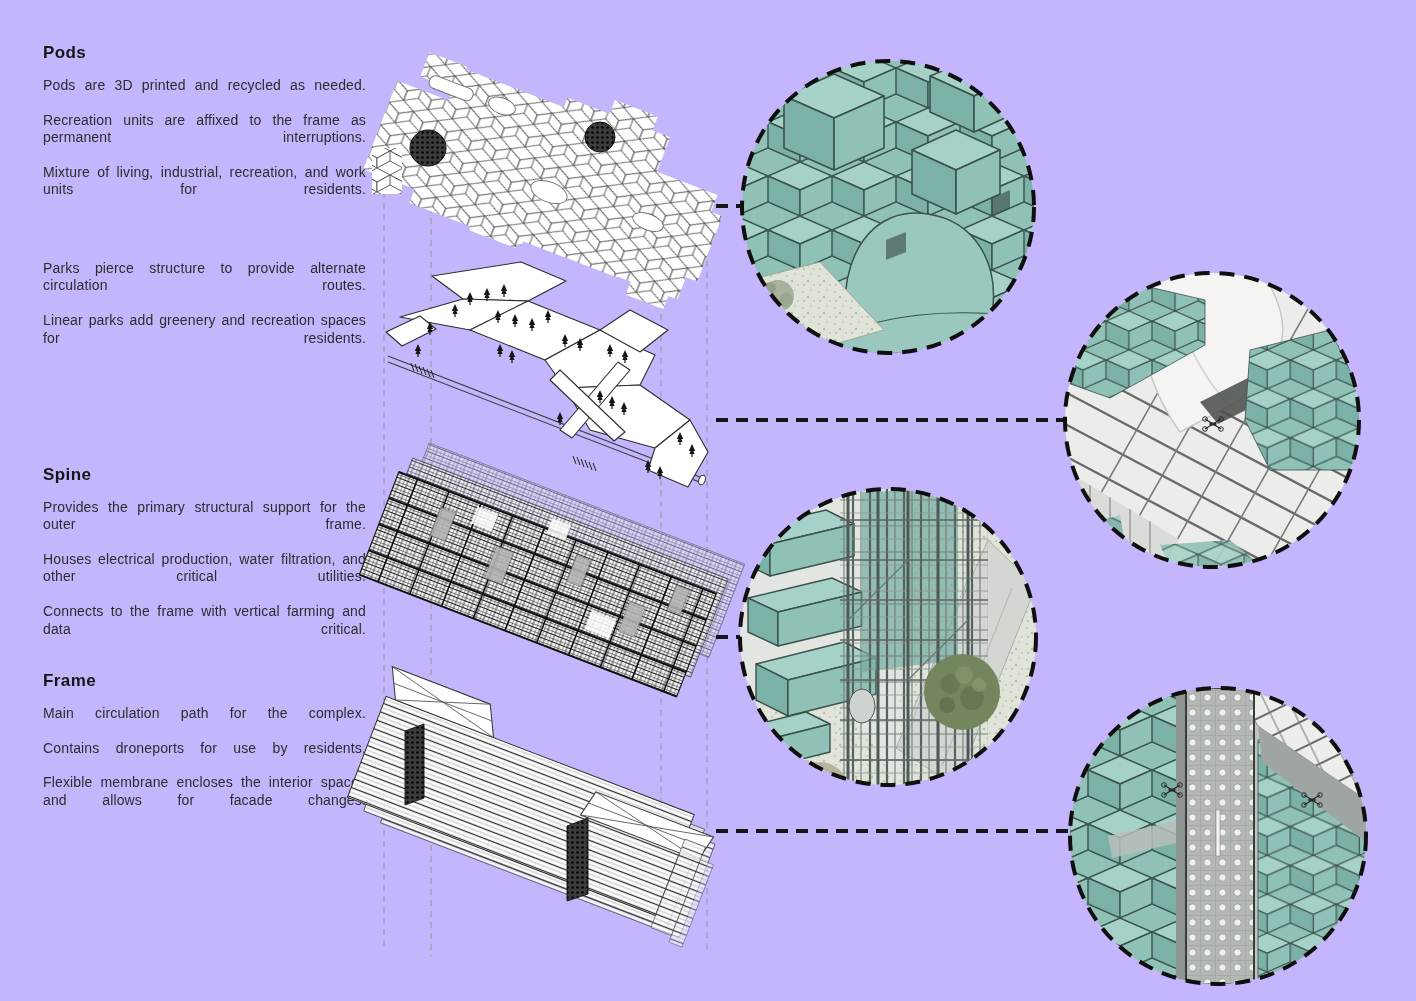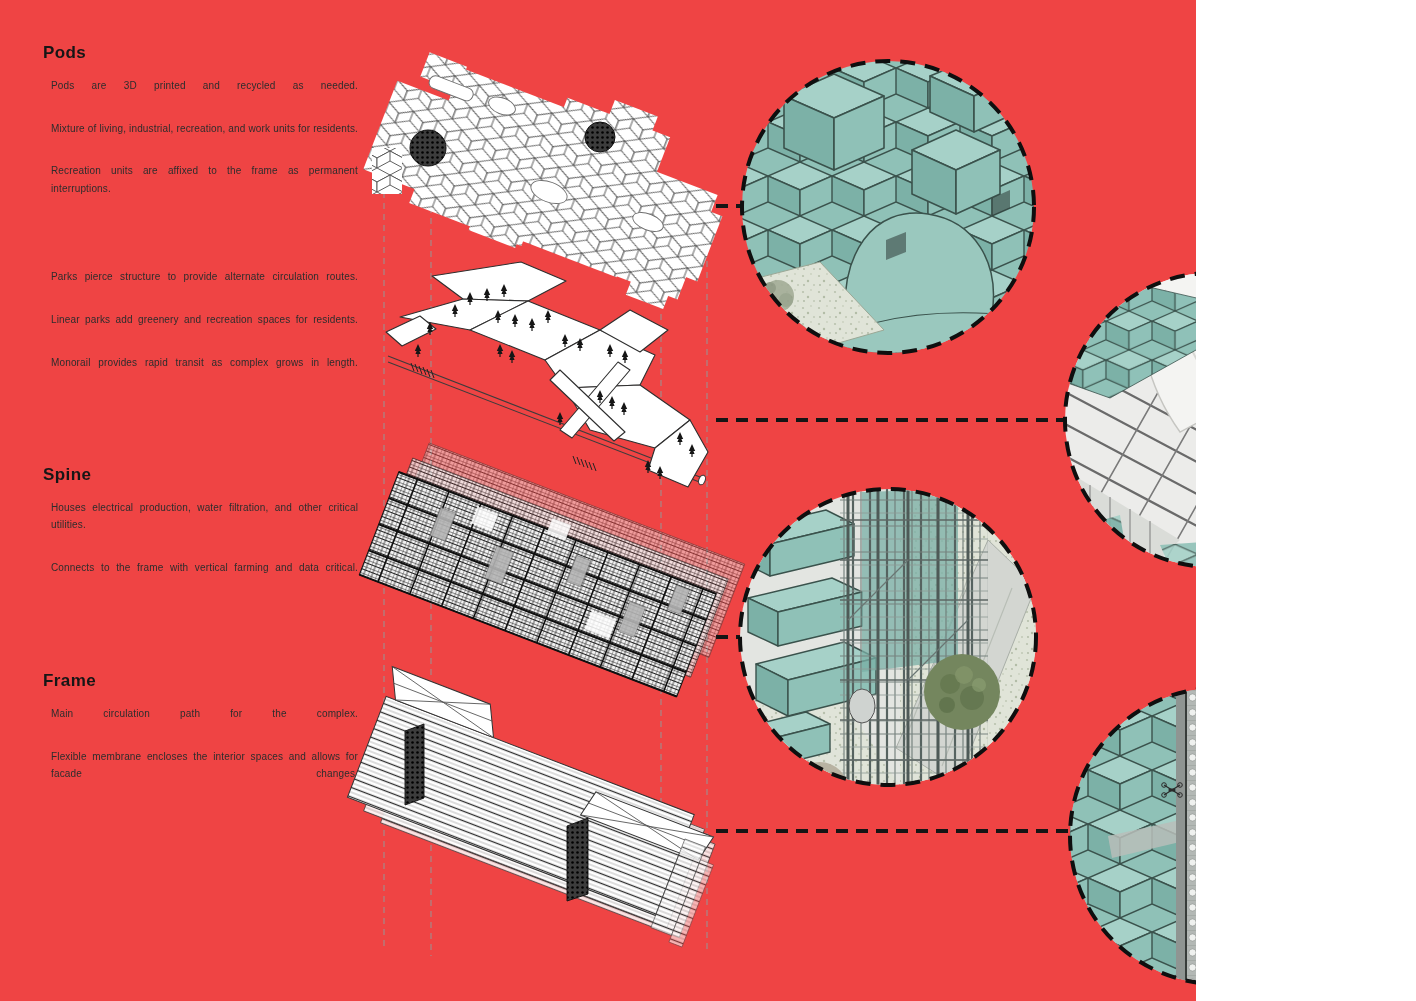--- a/index.html
+++ b/index.html
@@ -1,55 +1,56 @@
 <!DOCTYPE html>
 <html><head>
 <meta charset="utf-8">
 <style>
   html,body{margin:0;padding:0;background:#ffffff;}
-  .board{position:relative;width:1196px;height:1001px;background:#ef4444;overflow:hidden;
+  .board{position:relative;width:1416px;height:1001px;background:#c4b5fd;overflow:hidden;
          font-family:"Liberation Sans","DejaVu Sans",sans-serif;color:#222;}
   .txtcol{position:absolute;left:43px;width:323px;}
   .sec{position:absolute;left:0;width:323px;}
   .sec h2{margin:0 0 14px 0;font-size:17px;font-weight:bold;letter-spacing:.4px;color:#161616;line-height:1.1;}
-  .sec p{margin:8px;font-size:10px;line-height:17.4px;letter-spacing:.15px;color:#2d2d2d;
+  .sec p{margin:0;font-size:14px;line-height:17.4px;letter-spacing:.15px;color:#2d2d2d;
          text-align:justify;text-justify:inter-word;}
   .sec p:after{content:"";display:inline-block;width:100%;}
   
   .figure{position:absolute;left:0;top:0;}
 </style>
 </head>
 <body>
 
 <div class="board">
 
   <div class="txtcol">
 
     <div class="sec" style="top:44px">
       <h2>Pods</h2>
       <p>Pods are 3D printed and recycled as needed.</p>
+      <p>Recreation units are affixed to the frame as permanent interruptions.</p>
       <p>Mixture of living, industrial, recreation, and work units for residents.</p>
-      <p>Recreation units are affixed to the frame as permanent interruptions.</p>
     </div>
 
     <div class="sec" style="top:260px">
       <p>Parks pierce structure to provide alternate circulation routes.</p>
       <p>Linear parks add greenery and recreation spaces for residents.</p>
-      <p>Monorail provides rapid transit as complex grows in length.</p>
     </div>
 
     <div class="sec" style="top:466px">
       <h2>Spine</h2>
+      <p>Provides the primary structural support for the outer frame.</p>
       <p>Houses electrical production, water filtration, and other critical utilities.</p>
       <p>Connects to the frame with vertical farming and data critical.</p>
     </div>
 
     <div class="sec" style="top:672px">
       <h2>Frame</h2>
       <p>Main circulation path for the complex.</p>
+      <p>Contains droneports for use by residents.</p>
       <p>Flexible membrane encloses the interior spaces and allows for facade changes.</p>
     </div>
   </div>
 
   <svg class="figure" width="1416" height="1001" viewBox="0 0 1416 1001">
     <defs>
 
       <pattern id="pCubes" width="26" height="24" patternUnits="userSpaceOnUse">
         <rect width="26" height="24" fill="#ffffff"></rect>
         <g fill="#ffffff" stroke="#4d4d4d" stroke-width="0.9">

